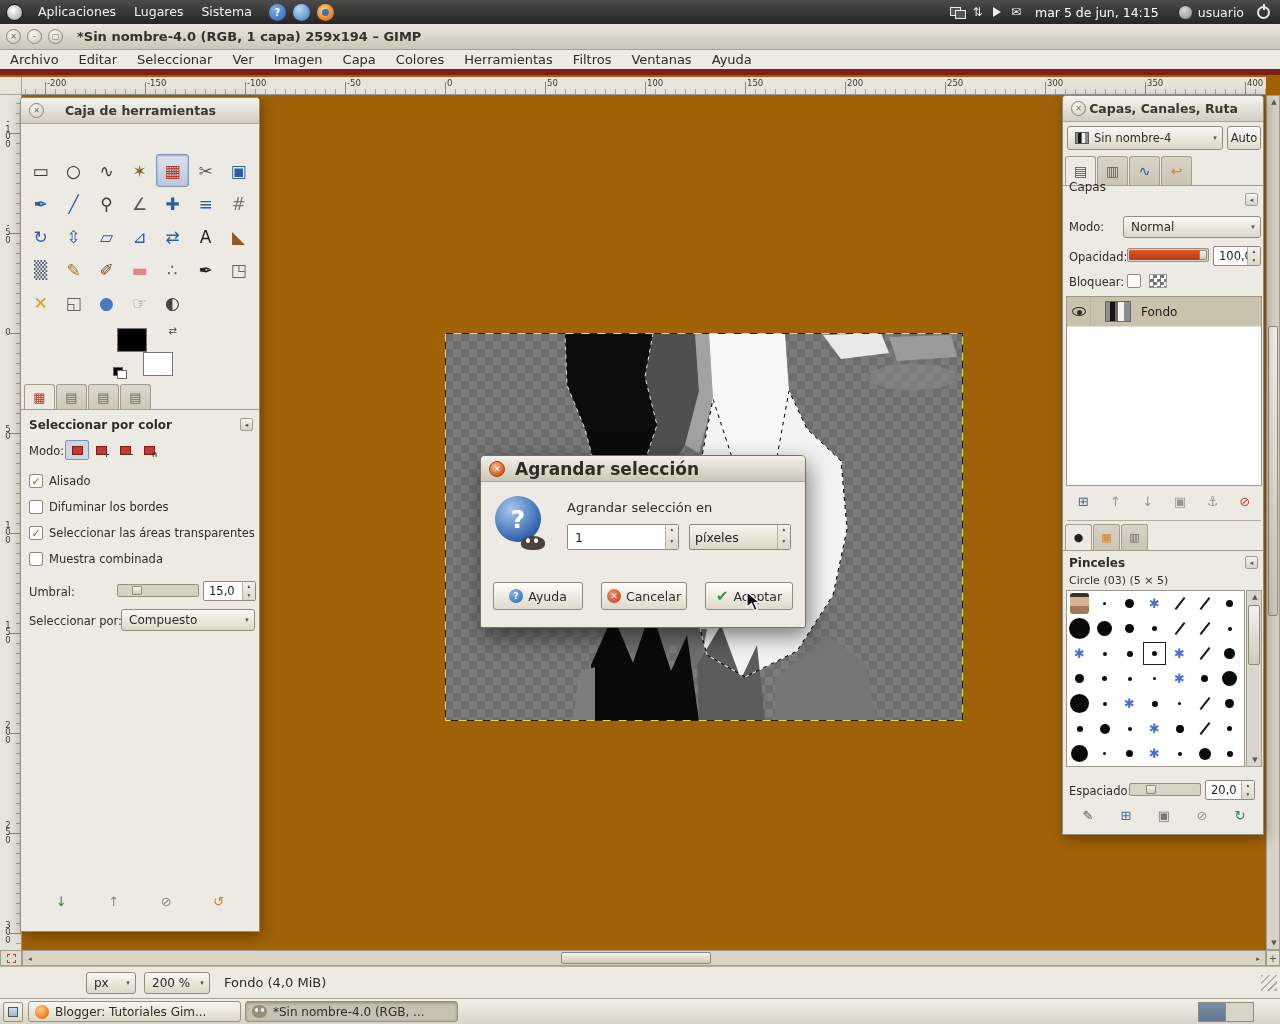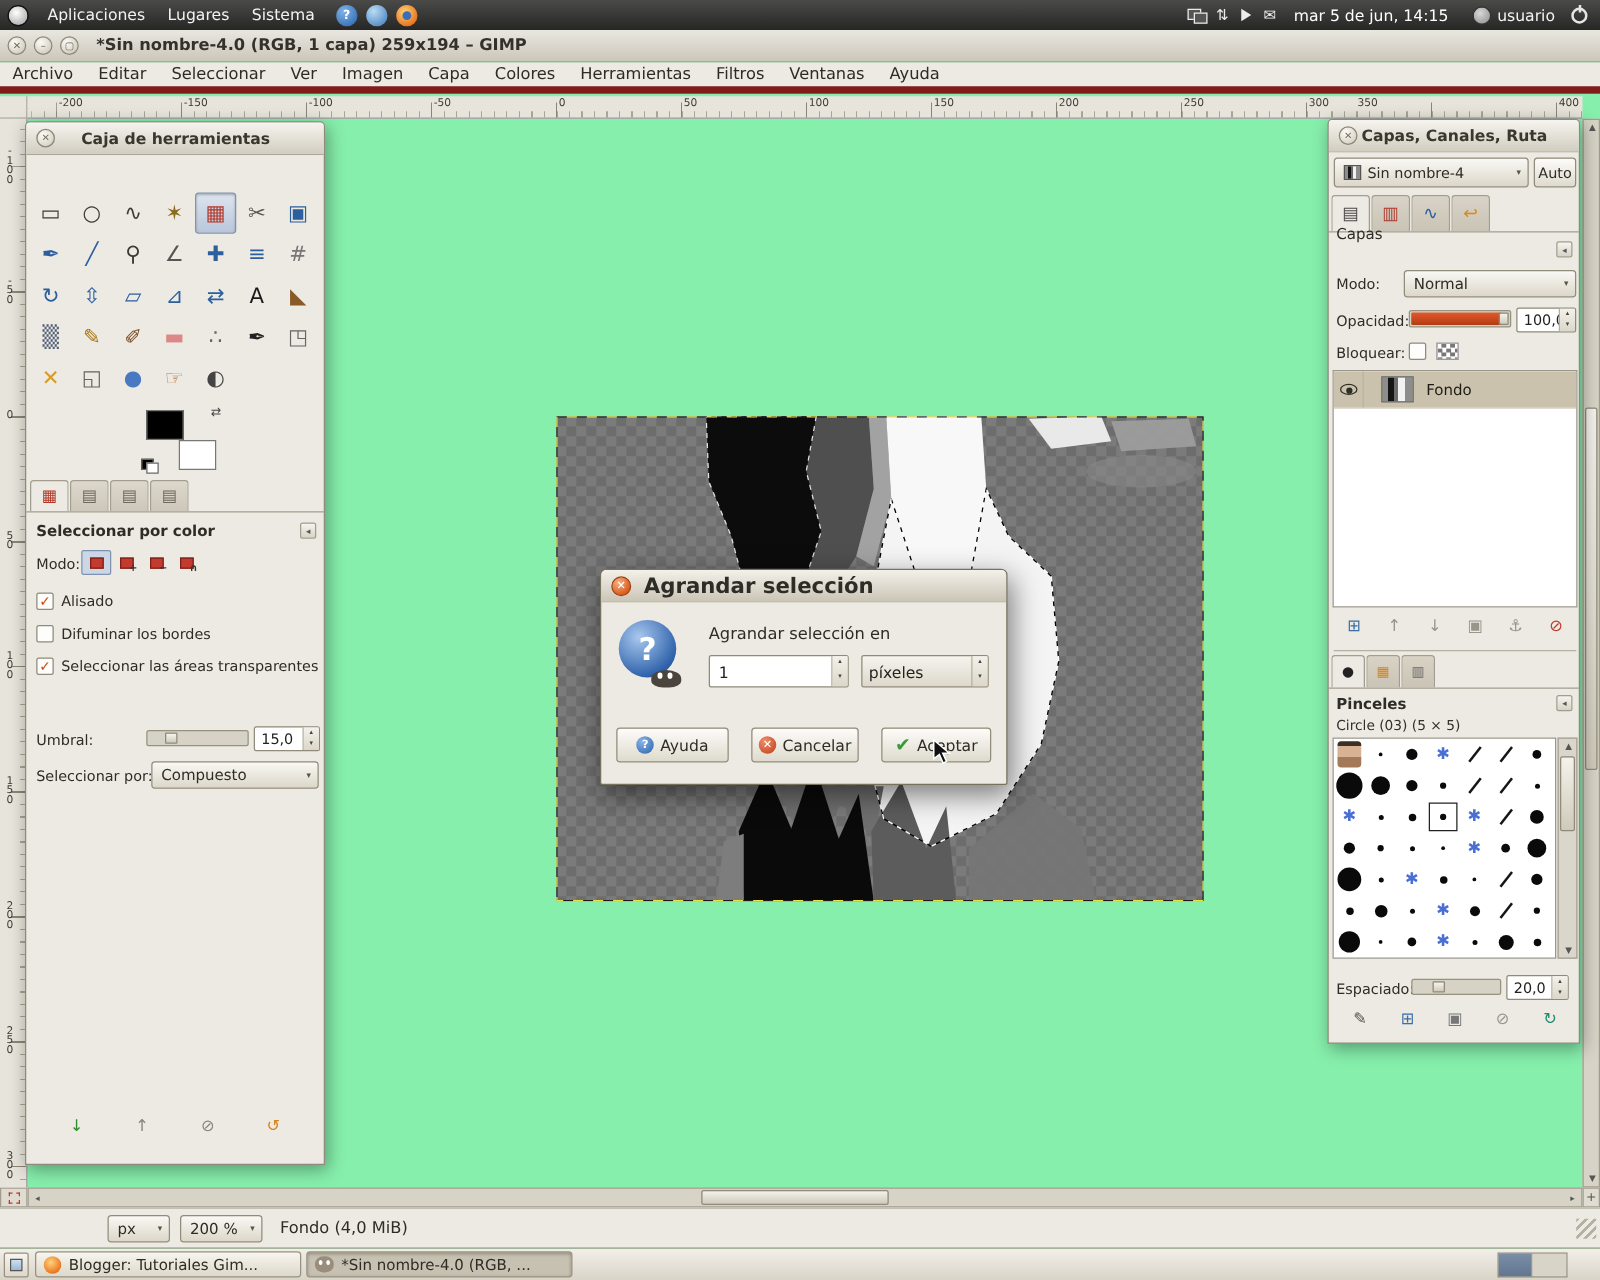--- a/index.html
+++ b/index.html
@@ -1,17 +1,17 @@
 <!DOCTYPE html>
 <html><head>
 <meta charset="utf-8">
 <style>
   *{margin:0;padding:0;box-sizing:border-box}
   body{font-family:"DejaVu Sans",sans-serif;background:#4e4a43}
-  #screen{position:relative;width:1280px;height:1024px;background:#86efac;overflow:hidden}
+  #screen{position:relative;width:1280px;height:1024px;background:#a16207;overflow:hidden}
 
   
   #gnome-panel{position:absolute;left:0;top:0;width:1280px;height:24px;background:linear-gradient(#4a4a48,#262624);display:flex;align-items:center;color:#f2f2f2;font-size:12.5px;z-index:40}
   .logo{width:17px;height:17px;border-radius:50%;margin:0 6px;background:radial-gradient(circle at 40% 35%,#ffffff,#b9b9b9 70%);border:1px solid #111;flex:none}
   #gnome-menus{display:flex;height:24px}
   .gmenu{padding:0 9px;line-height:24px;color:#f2f2f2;white-space:nowrap}
   #launchers{display:flex;align-items:center;gap:7px;margin-left:8px}
   .badge{width:17px;height:17px;border-radius:50%;display:flex;align-items:center;justify-content:center;font-size:10px;font-weight:bold;color:#fff;flex:none}
   .badge.help{background:radial-gradient(circle at 35% 30%,#7fb2e8,#2760a8)}
   .badge.chat{background:radial-gradient(circle at 35% 30%,#b8dcf4,#3a77b8)}
@@ -272,21 +272,21 @@
       <div class="hrl" style="left: 125px;">-150</div>
       <div class="hrl" style="left: 225px;">-100</div>
       <div class="hrl" style="left: 325px;">-50</div>
       <div class="hrl" style="left: 425px;">0</div>
       <div class="hrl" style="left: 525px;">50</div>
       <div class="hrl" style="left: 625px;">100</div>
       <div class="hrl" style="left: 725px;">150</div>
       <div class="hrl" style="left: 825px;">200</div>
       <div class="hrl" style="left: 925px;">250</div>
       <div class="hrl" style="left: 1025px;">300</div>
-      <div class="hrl" style="left: 1064px;">350</div>
+      <div class="hrl" style="left: 1125px;">350</div>
       <div class="hrl" style="left: 1225px;">400</div>
     </div>
   <div id="v-ruler">
       <div class="vrl" style="top: 23px;">
         <div>-</div>
         <div>1</div>
         <div>0</div>
         <div>0</div>
       </div>
       <div class="vrl" style="top: 126.75px;">
@@ -543,20 +543,24 @@
           <span class="cblab">Alisado</span>
         </div>
         <div class="cbrow">
           <span class="cb"></span>
           <span class="cblab">Difuminar los bordes</span>
         </div>
         <div class="cbrow">
           <span class="cb">✓</span>
           <span class="cblab">Seleccionar las áreas transparentes</span>
         </div>
+        <div class="cbrow">
+          <span class="cb"></span>
+          <span class="cblab">Muestra combinada</span>
+        </div>
       </div>
     <div id="threshold-label">Umbral:</div>
     <div id="threshold-slider" class="slider">
         <span class="handle" style="left:14px"></span>
       </div>
     <div id="threshold-spin" class="spin">
       <span>15,0</span>
       <span class="arrows">
           <span>▴</span>
           <span>▾</span>

